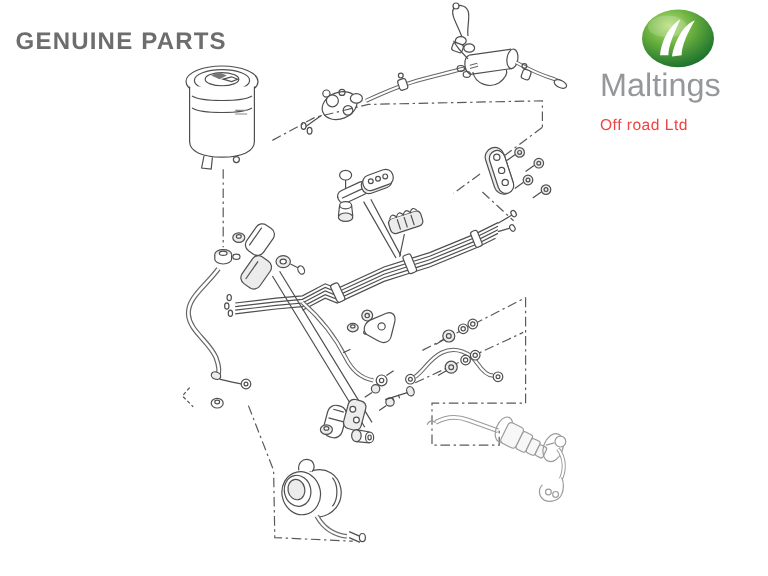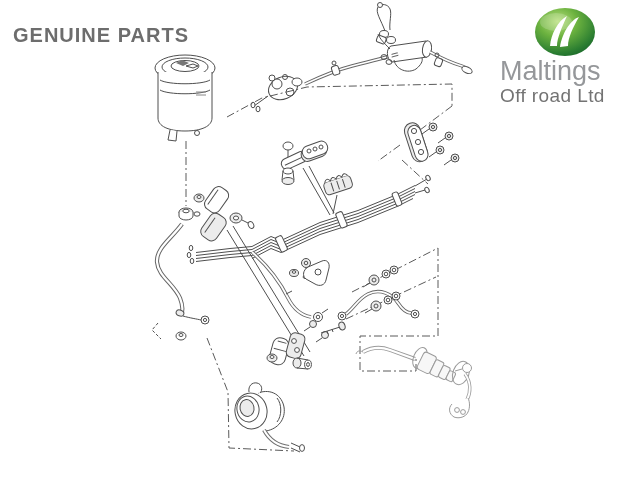--- a/index.html
+++ b/index.html
@@ -4,21 +4,21 @@
 <style>
   html,body{margin:0;padding:0;}
   body{width:640px;height:480px;background:#ffffff;overflow:hidden;
        font-family:"Liberation Sans", sans-serif;position:relative;}
   .stage{position:absolute;inset:0;width:640px;height:376px;background:#fff;}
   .title{position:absolute;left:13px;top:24px;font-size:20px;font-weight:bold;
          color:#6d6d6d;letter-spacing:1px;}
   .logo{position:absolute;right:8px;top:4px;width:132px;}
   .logo .mark{display:block;margin:0 auto;}
   .logo .name{font-size:27px;color:#95979a;line-height:1.0;margin-top:-2px;}
-  .logo .sub{font-size:19px;color:#737373;letter-spacing:0.4px;margin-top:0px;}
+  .logo .sub{font-size:13px;color:#ef4444;letter-spacing:0.4px;margin-top:11px;}
   svg.diagram{position:absolute;left:0;top:0;}
   .dd{stroke:#5a5a5a;stroke-width:1;fill:none;stroke-dasharray:8,3,2,3;}
   .ln{stroke:#4f4f4f;fill:none;stroke-width:1;}
   .lt{stroke:#9b9b9b;fill:none;stroke-width:1;}
   .fw{fill:#ffffff;}
   .fg{fill:#ececec;}
 </style>
 </head>
 <body>
 

